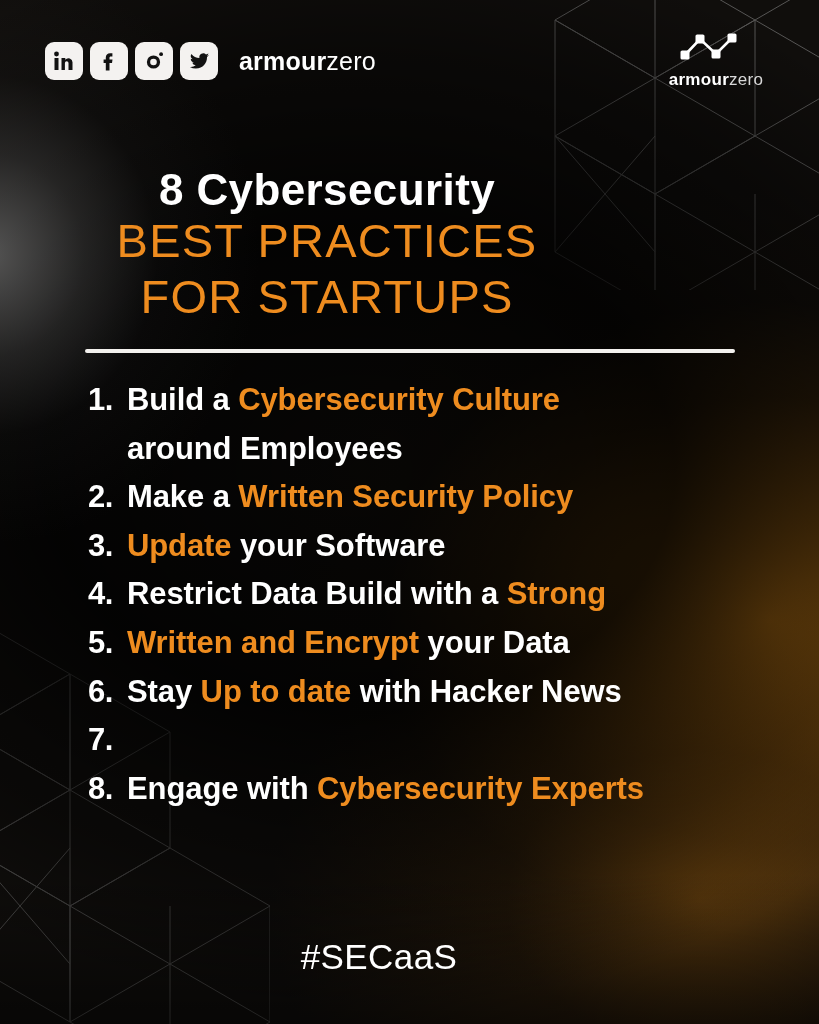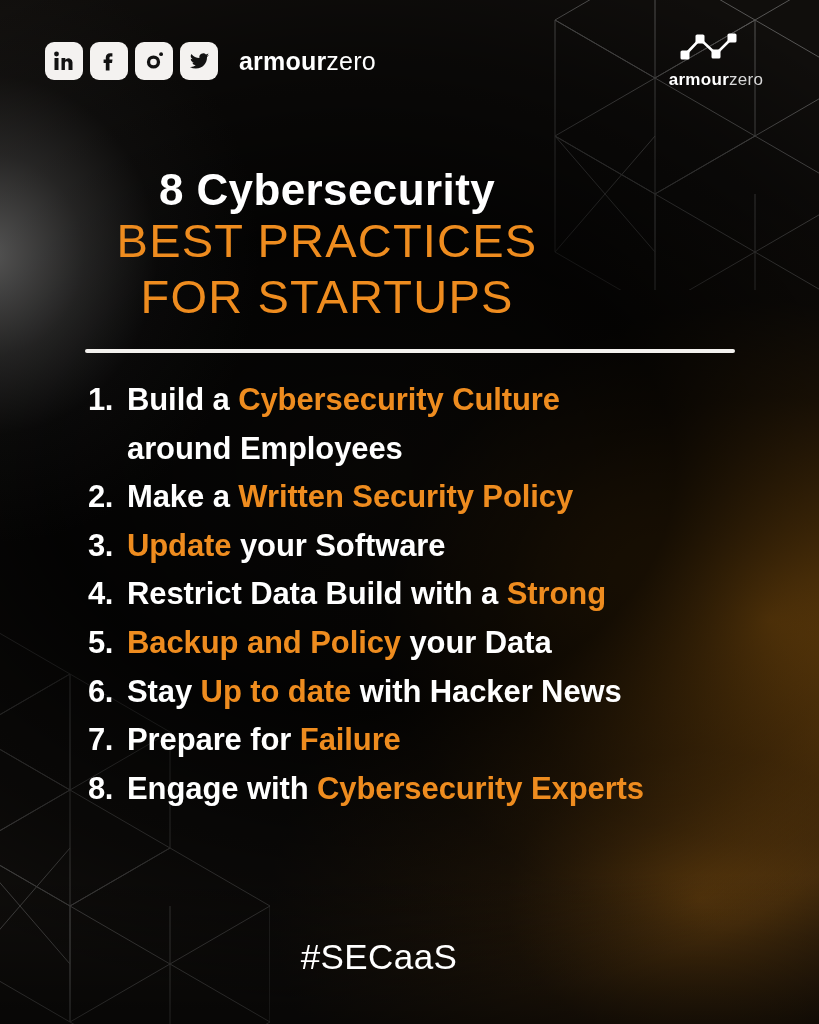--- a/index.html
+++ b/index.html
@@ -342,29 +342,28 @@
       <div class="list-row">
         <span class="row-num">3.</span>
         <span class="row-text"><span class="hl">Update</span><span> your Software</span></span>
       </div>
       <div class="list-row">
         <span class="row-num">4.</span>
         <span class="row-text"><span>Restrict Data Build with a </span><span class="hl">Strong</span></span>
       </div>
       <div class="list-row">
         <span class="row-num">5.</span>
-        <span class="row-text"><span class="hl">Backup and Policy</span><span> your Data</span></span>
+        <span class="row-text"><span class="hl">Written and Encrypt</span><span> your Data</span></span>
       </div>
       <div class="list-row">
         <span class="row-num">6.</span>
         <span class="row-text"><span>Stay </span><span class="hl">Up to date</span><span> with Hacker News</span></span>
       </div>
       <div class="list-row">
         <span class="row-num">7.</span>
-        <span class="row-text"><span>Prepare for </span><span class="hl">Failure</span></span>
       </div>
       <div class="list-row">
         <span class="row-num">8.</span>
         <span class="row-text"><span>Engage with </span><span class="hl">Cybersecurity Experts</span></span>
       </div>
     </div>
 
   <div class="hashtag">#SECaaS</div>
 
 </div>

